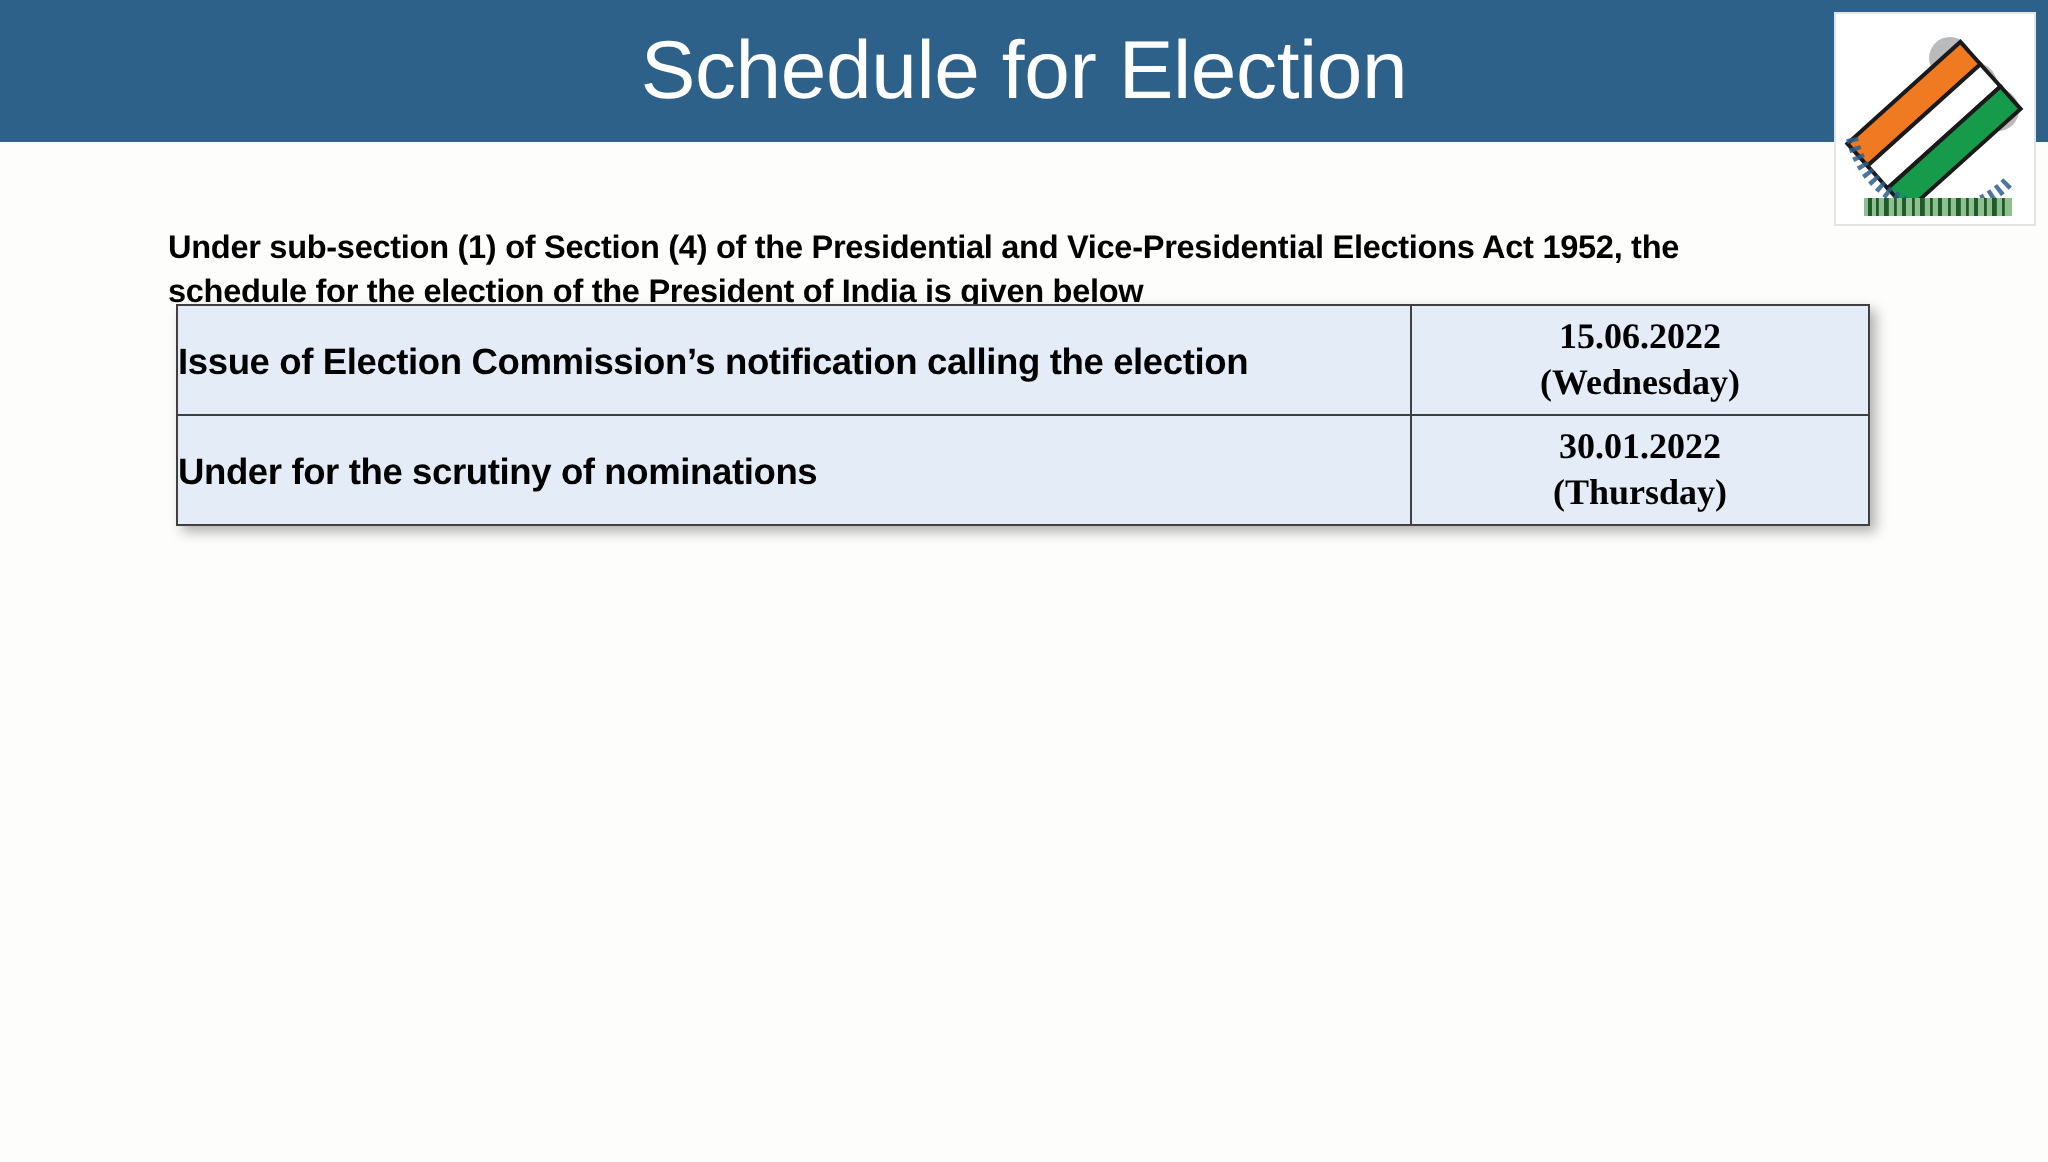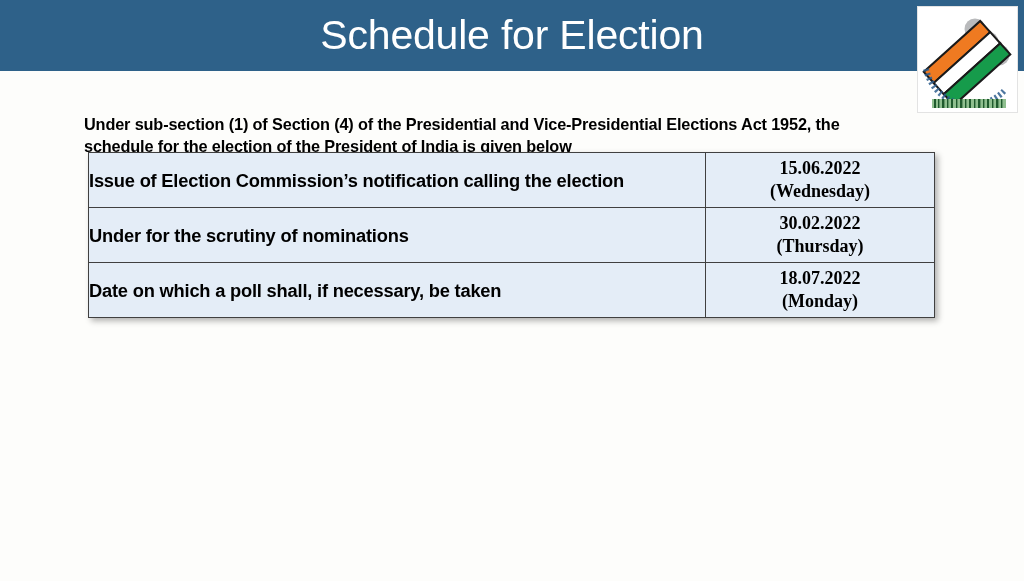--- a/index.html
+++ b/index.html
@@ -169,29 +169,22 @@
       <td class="date-cell">
         <span class="date-line">15.06.2022</span>
         <span class="date-line">(Wednesday)</span>
       </td>
     </tr>
 
 
     <tr class="row-shaded">
       <td class="event-cell">Under for the scrutiny of nominations</td>
       <td class="date-cell">
-        <span class="date-line">30.02.2022</span>
+        <span class="date-line">30.01.2022</span>
         <span class="date-line">(Thursday)</span>
       </td>
     </tr>
 
 
-    <tr class="row-shaded">
-      <td class="event-cell">Date on which a poll shall, if necessary, be taken</td>
-      <td class="date-cell">
-        <span class="date-line">18.07.2022</span>
-        <span class="date-line">(Monday)</span>
-      </td>
-    </tr>
 
 
   </tbody>
 </table>
 
 </body></html>

